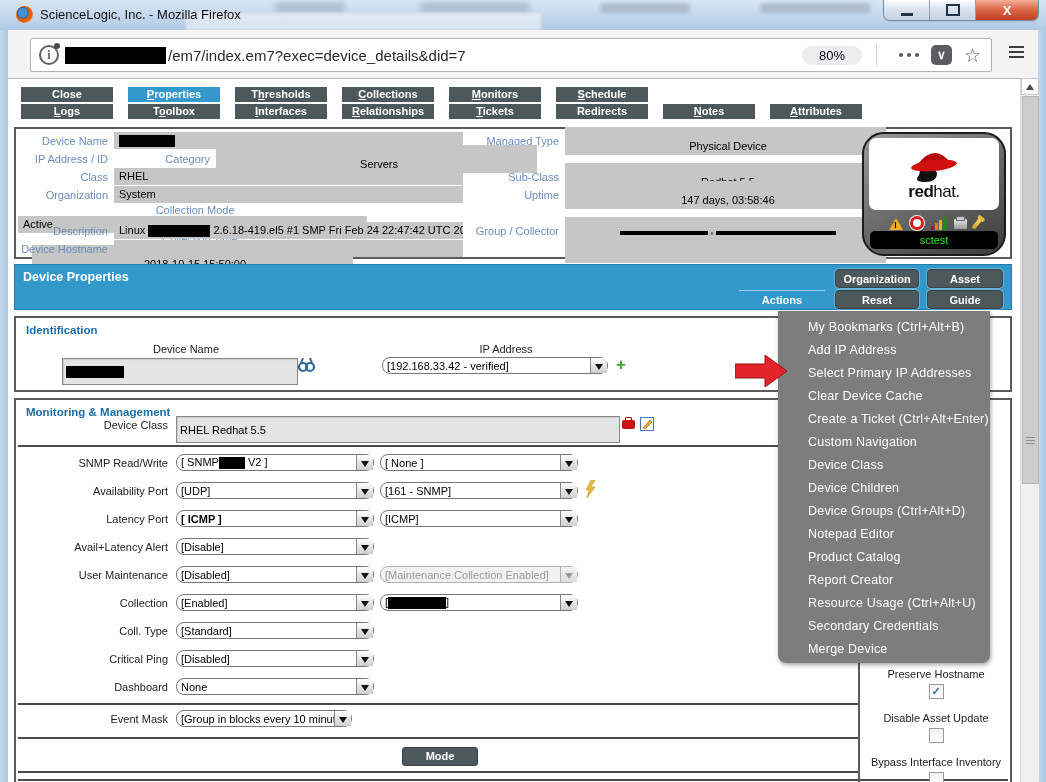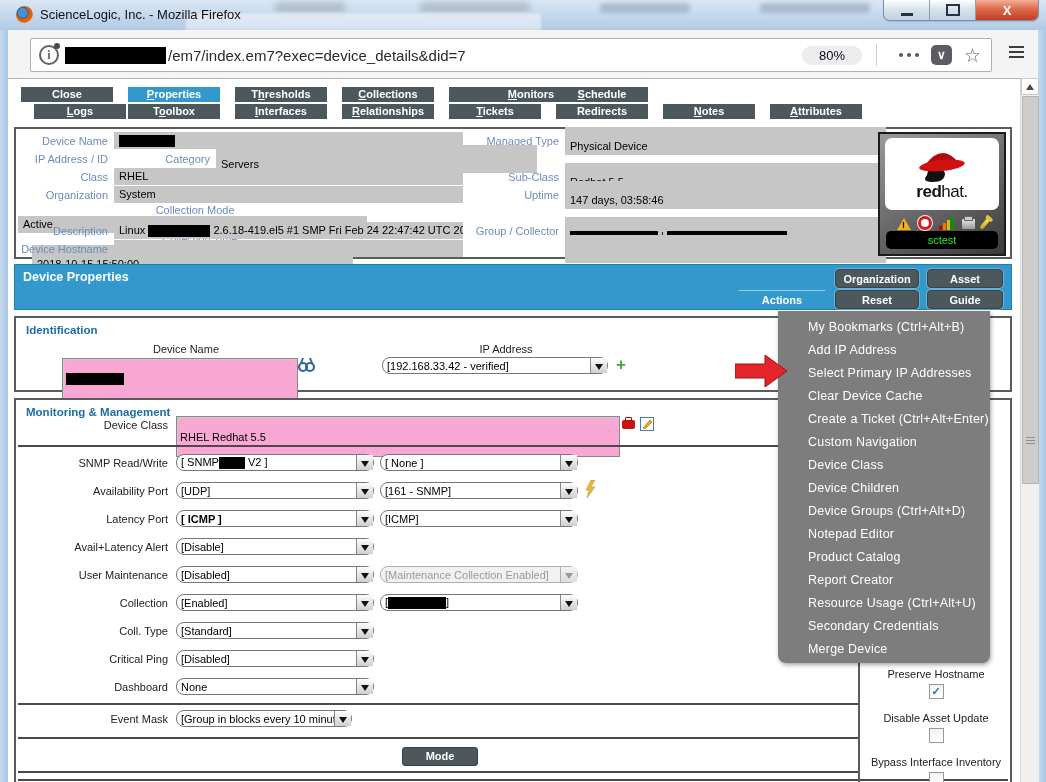--- a/index.html
+++ b/index.html
@@ -64,24 +64,24 @@
   .tab u{text-decoration:underline;}
   
   .panel{position:absolute;left:14px;width:998px;border:2px solid #5b5b5b;box-sizing:border-box;background:#fff;}
   
   .inforow{position:absolute;left:2px;height:17px;display:flex;font-size:11px;align-items:center;}
   .il{width:90px;text-align:right;color:#6b8cba;padding-right:6px;flex:none;}
   .iv{width:344px;background:#c6c6c6;color:#000;padding:1px 0 1px 5px;height:15px;line-height:15px;
       flex:none;white-space:nowrap;overflow:hidden;}
   .il2{width:96px;text-align:right;color:#6b8cba;padding-right:6px;flex:none;}
   .iv2{width:316px;background:#c6c6c6;color:#000;padding:12px 0 1px 5px;height:15px;line-height:15px;
-      flex:none;white-space:nowrap;overflow:hidden;}
+      flex:none;white-space:nowrap;overflow:hidden;text-align:center;}
   .redact{display:inline-block;background:#000;height:12px;vertical-align:middle;}
   
-  .tile{position:absolute;right:4px;top:3px;width:128px;height:124px;border-radius:0;
+  .tile{position:absolute;right:4px;top:3px;width:144px;height:124px;border-radius:22px;
     background:linear-gradient(150deg,#9a9a9a,#3a3a3a);border:2px solid #1c1c1c;box-sizing:border-box;}
   .tile-inner{position:absolute;left:5px;top:4px;right:5px;height:72px;background:#fff;border-radius:7px;
     display:flex;flex-direction:column;align-items:center;justify-content:center;}
   .rh-text{font-size:17px;color:#111;letter-spacing:-.5px;line-height:1;margin-top:-2px;}
   .rh-text b{font-weight:bold;}
   .tile-icons{position:absolute;left:0;right:0;top:80px;height:16px;display:flex;gap:7px;
     align-items:flex-end;justify-content:center;}
   .warn-tri{width:0;height:0;border-left:7px solid transparent;border-right:7px solid transparent;
     border-bottom:12px solid #f2b01e;position:relative;}
   .warn-tri:after{content:"!";position:absolute;left:-2px;top:2px;font-size:9px;font-weight:bold;color:#000;}
@@ -102,22 +102,22 @@
     border:1px solid #1f7fae;box-sizing:border-box;}
   .bluebar-title{position:absolute;left:8px;top:5px;color:#fff;font-weight:bold;font-size:12.5px;}
   .btn-dark{position:absolute;height:19px;background:#4d585c;border:1px solid #3a4347;border-radius:4px;
     color:#fff;font-size:11px;font-weight:bold;text-align:center;line-height:18px;box-sizing:border-box;
     box-shadow:0 0 0 1px rgba(255,255,255,.25);cursor:pointer;}
   .btn-actions{position:absolute;height:19px;color:#fff;font-size:11px;font-weight:bold;text-align:center;
     line-height:19px;border-top:1px solid rgba(255,255,255,.5);cursor:pointer;}
   
   .sec-h{position:absolute;font-size:11.5px;font-weight:bold;color:#1b6ea8;}
   .flabel{position:absolute;width:150px;text-align:right;font-size:11px;color:#222;}
-  .tin{position:absolute;height:15px;background:#f9a8d4;border:1px solid #888;
-    box-shadow:inset 1px 1px 1px #ccc;font-size:11px;padding:12px 3px;box-sizing:content-box;
+  .tin{position:absolute;height:15px;background:#e5e5e5;border:1px solid #888;
+    box-shadow:inset 1px 1px 1px #ccc;font-size:11px;padding:5px 3px;box-sizing:content-box;
     display:flex;align-items:center;white-space:nowrap;overflow:hidden;}
   .dd{position:absolute;height:17px;background:#fff;border:1px solid #777;border-radius:8px;
     display:flex;align-items:center;box-sizing:border-box;cursor:pointer;}
   .dd .txt{flex:1;padding:0 4px;font-size:11px;color:#000;white-space:nowrap;overflow:hidden;}
   .dd .btn{width:16px;align-self:stretch;background:linear-gradient(#fdfdfd,#cfcfcf);
     border-left:1px solid #888;display:flex;align-items:center;justify-content:center;flex:none;}
   .dd .btn:after{content:"";border:4px solid transparent;border-top:6px solid #111;margin-top:6px;}
   .dd.dis{background:#f1f1f1;border-color:#b0b0b0;}
   .dd.dis .txt{color:#9a9a9a;}
   .dd.dis .btn{background:linear-gradient(#f4f4f4,#ddd);border-left-color:#b0b0b0;}
@@ -202,23 +202,23 @@
           <i></i>
         </div>
   </div>
 </div>
 
 <div id="tabs">
       <div class="tab" style="left: 21px; top: 87px;">Close</div>
       <div class="tab active" style="left: 128px; top: 87px;"><u>P</u>roperties</div>
       <div class="tab" style="left: 235px; top: 87px;">T<u>h</u>resholds</div>
       <div class="tab" style="left: 342px; top: 87px;"><u>C</u>ollections</div>
-      <div class="tab" style="left: 449px; top: 87px; padding-left: 36px;"><u>M</u>onitors</div>
+      <div class="tab" style="left: 449px; top: 87px;"><u>M</u>onitors</div>
       <div class="tab" style="left: 556px; top: 87px;"><u>S</u>chedule</div>
-      <div class="tab" style="left: 34px; top: 104px;"><u>L</u>ogs</div>
+      <div class="tab" style="left: 21px; top: 104px;"><u>L</u>ogs</div>
       <div class="tab" style="left: 128px; top: 104px;">T<u>o</u>olbox</div>
       <div class="tab" style="left: 235px; top: 104px;"><u>I</u>nterfaces</div>
       <div class="tab" style="left: 342px; top: 104px;"><u>R</u>elationships</div>
       <div class="tab" style="left: 449px; top: 104px;"><u>T</u>ickets</div>
       <div class="tab" style="left: 556px; top: 104px;">Redirects</div>
       <div class="tab" style="left: 663px; top: 104px;"><u>N</u>otes</div>
       <div class="tab" style="left: 770px; top: 104px;"><u>A</u>ttributes</div>
     </div>
 
 <div class="panel" style="top:127px;height:132px">

